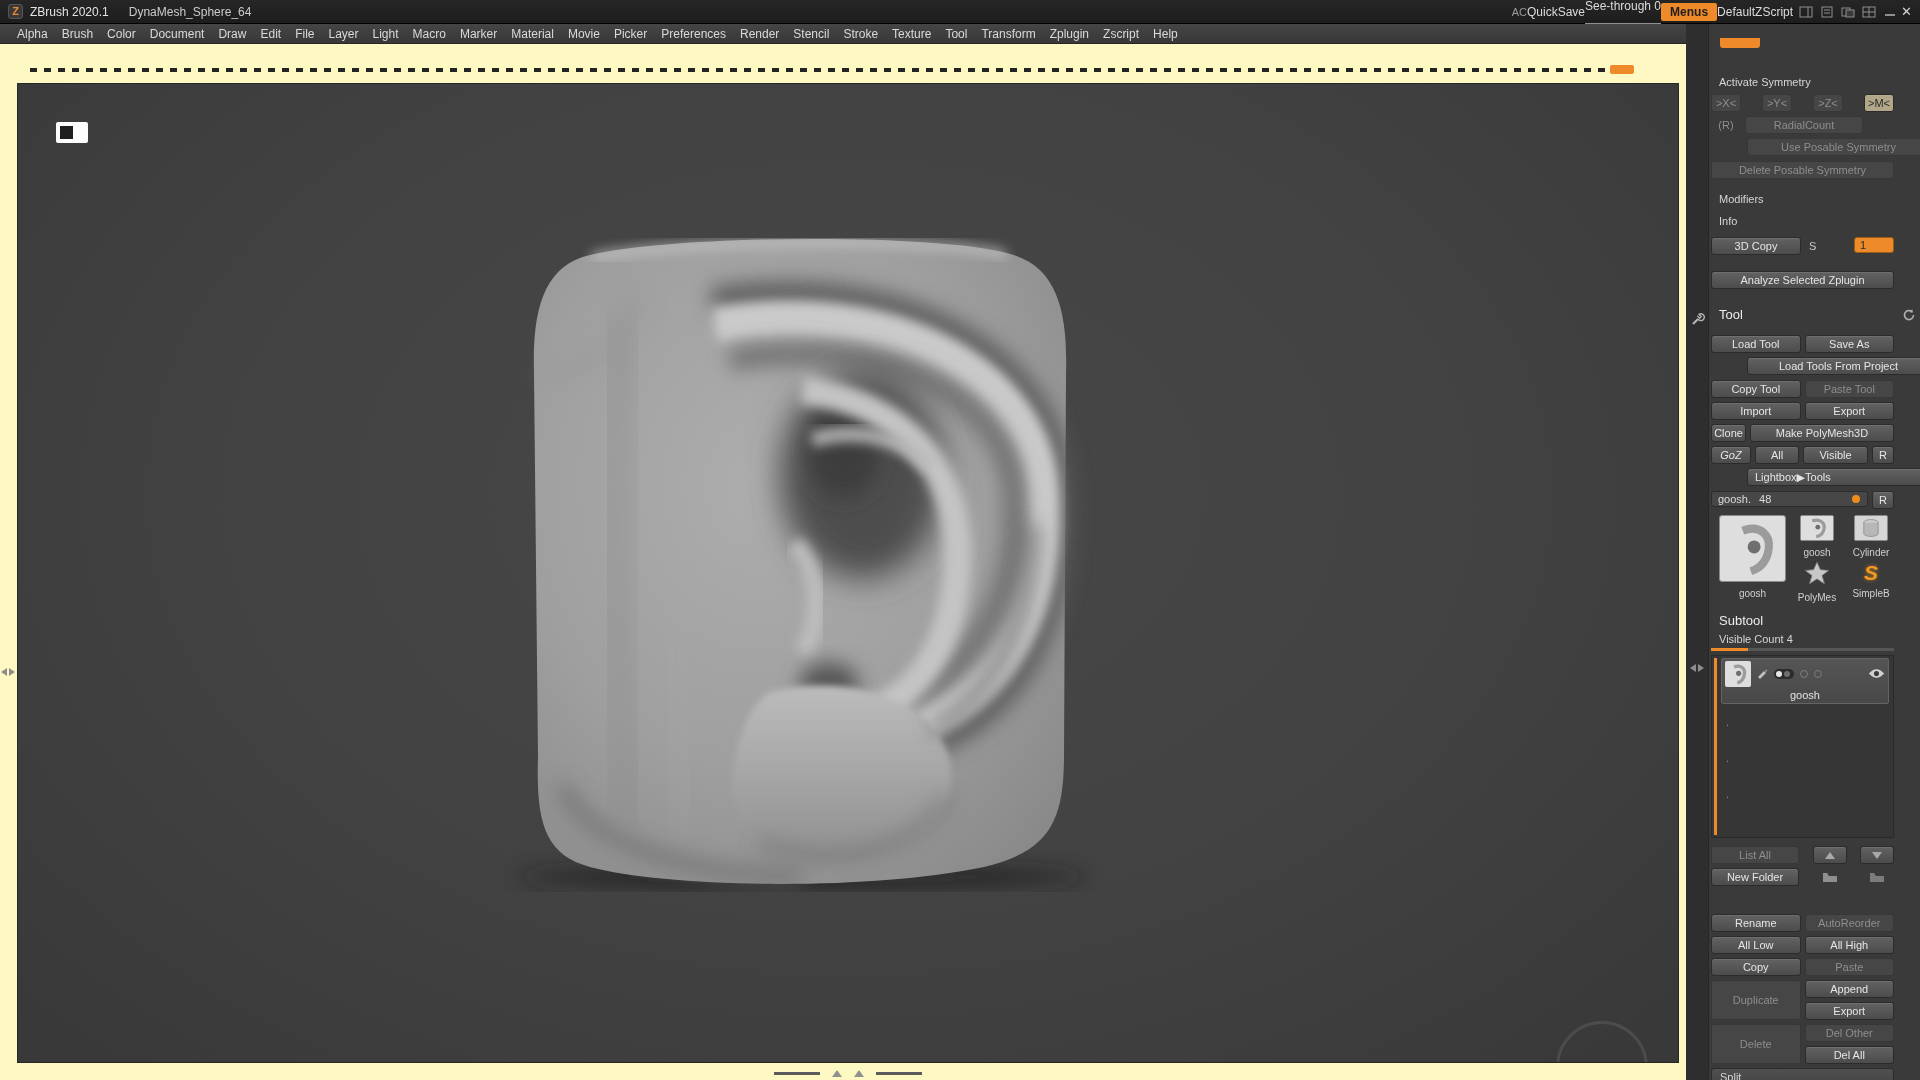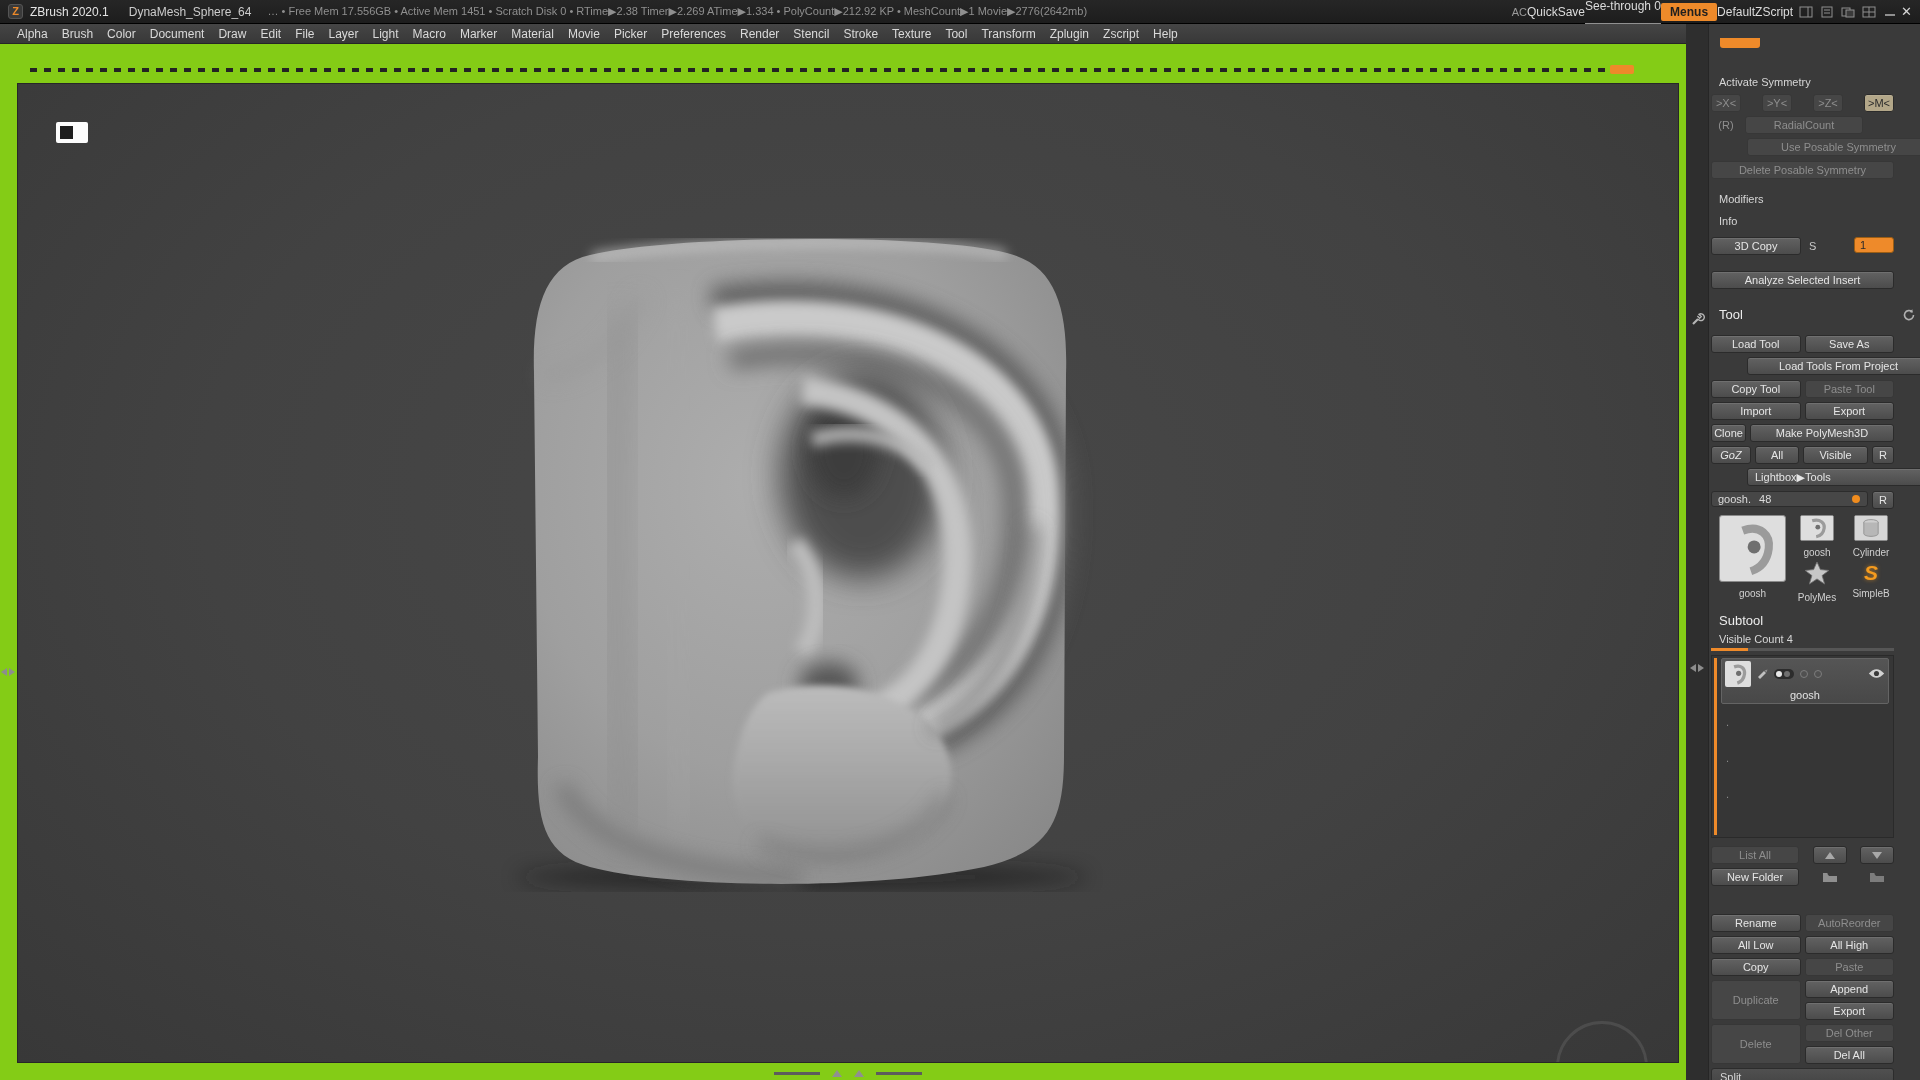--- a/index.html
+++ b/index.html
@@ -19,21 +19,21 @@
   .tb-right { margin-left:auto; display:flex; align-items:center; gap:0; flex-shrink:0; }
   .tb-dim { color:#9a9a9a; font-size:11px; cursor:default; }
   .tb-btn { color:#dcdcdc; }
   .tb-underline { color:#dcdcdc; border-bottom:1px solid #909090; padding-bottom:10px; }
   .tb-menus { background:#ee8a2a; color:#1f1f1f; padding:2px 9px; border-radius:2px; font-weight:bold; }
   .tb-icons { display:flex; align-items:center; gap:7px; margin-left:6px; }
   .tb-icon svg { display:block; }
   .close { color:#d6d6d6; font-size:13px; margin-left:4px; cursor:pointer; }
 
   
-  .left-zone { position:absolute; left:0; top:24px; width:1686px; height:1056px; background:#84cc16; }
+  .left-zone { position:absolute; left:0; top:24px; width:1686px; height:1056px; background:#fef9c3; }
   .menubar { height:20px; background:linear-gradient(#454545,#383838); border-bottom:1px solid #262626;
     display:flex; align-items:center; padding-left:10px; }
   .menu-item { padding:2px 7px; font-size:12px; color:#dadada; border-radius:2px; cursor:pointer; }
 
   .canvas-area { position:relative; width:100%; height:calc(100% - 20px); }
   .tray-dashes { position:absolute; left:30px; top:24px; width:1600px; height:4px;
     background:repeating-linear-gradient(90deg,#232323 0 7px, transparent 7px 14px); }
   .tray-marker { position:absolute; right:-4px; top:-3px; width:24px; height:9px; background:#ee8a2a; border-radius:2px; }
 
   .canvas { position:absolute; left:17px; top:39px; width:1662px; height:980px;
@@ -137,21 +137,20 @@
 </style>
 </head>
 <body>
 
 <div class="screen">
 
   <header class="titlebar">
     <span class="logo">Z</span>
     <span class="app-title">ZBrush 2020.1</span>
     <span class="doc-name">DynaMesh_Sphere_64</span>
-    <span class="stats">…  • Free Mem 17.556GB  • Active Mem 1451  • Scratch Disk 0  •  RTime▶2.38 Timer▶2.269 ATime▶1.334  • PolyCount▶212.92 KP  • MeshCount▶1   Movie▶2776(2642mb)</span>
     <span class="tb-right">
       <span class="tb-dim">AC</span>
       <span class="tb-btn">QuickSave</span>
       <span class="tb-underline">See-through  0</span>
       <span class="tb-menus">Menus</span>
       <span class="tb-btn">DefaultZScript</span>
       <span class="tb-icons">
         <span class="tb-icon">
             <svg width="14" height="12">
               <rect x="1" y="1" width="12" height="10" fill="none" stroke="#8f8f8f"></rect>
@@ -317,21 +316,21 @@
     <button class="btn dis mb5">Use Posable Symmetry</button>
     <button class="btn dis mb14">Delete Posable Symmetry</button>
 
     <div class="lbl sec-label mb10">Modifiers</div>
     <div class="lbl sec-label mb10">Info</div>
     <div class="row mb16">
       <button class="btn" style="width:90px;flex:none;">3D Copy</button>
       <span class="lbl" style="line-height:18px;margin-left:4px;">S</span>
       <span class="orange-input">1</span>
     </div>
-    <button class="btn mb16">Analyze Selected Insert</button>
+    <button class="btn mb16">Analyze Selected Zplugin</button>
 
     <div class="hdr mb10">
       <span>Tool</span>
       <span class="hdr-icon-right">
         <svg width="14" height="14" viewBox="0 0 14 14">
             <path d="M11.5 7 a4.5 4.5 0 1 1 -1.4-3.2" stroke="#b0b0b0" stroke-width="1.6" fill="none"></path>
             <path d="M10.4 1.2 L10.7 4.8 L7.3 4 Z" fill="#b0b0b0"></path>
           </svg>
       </span>
     </div>

